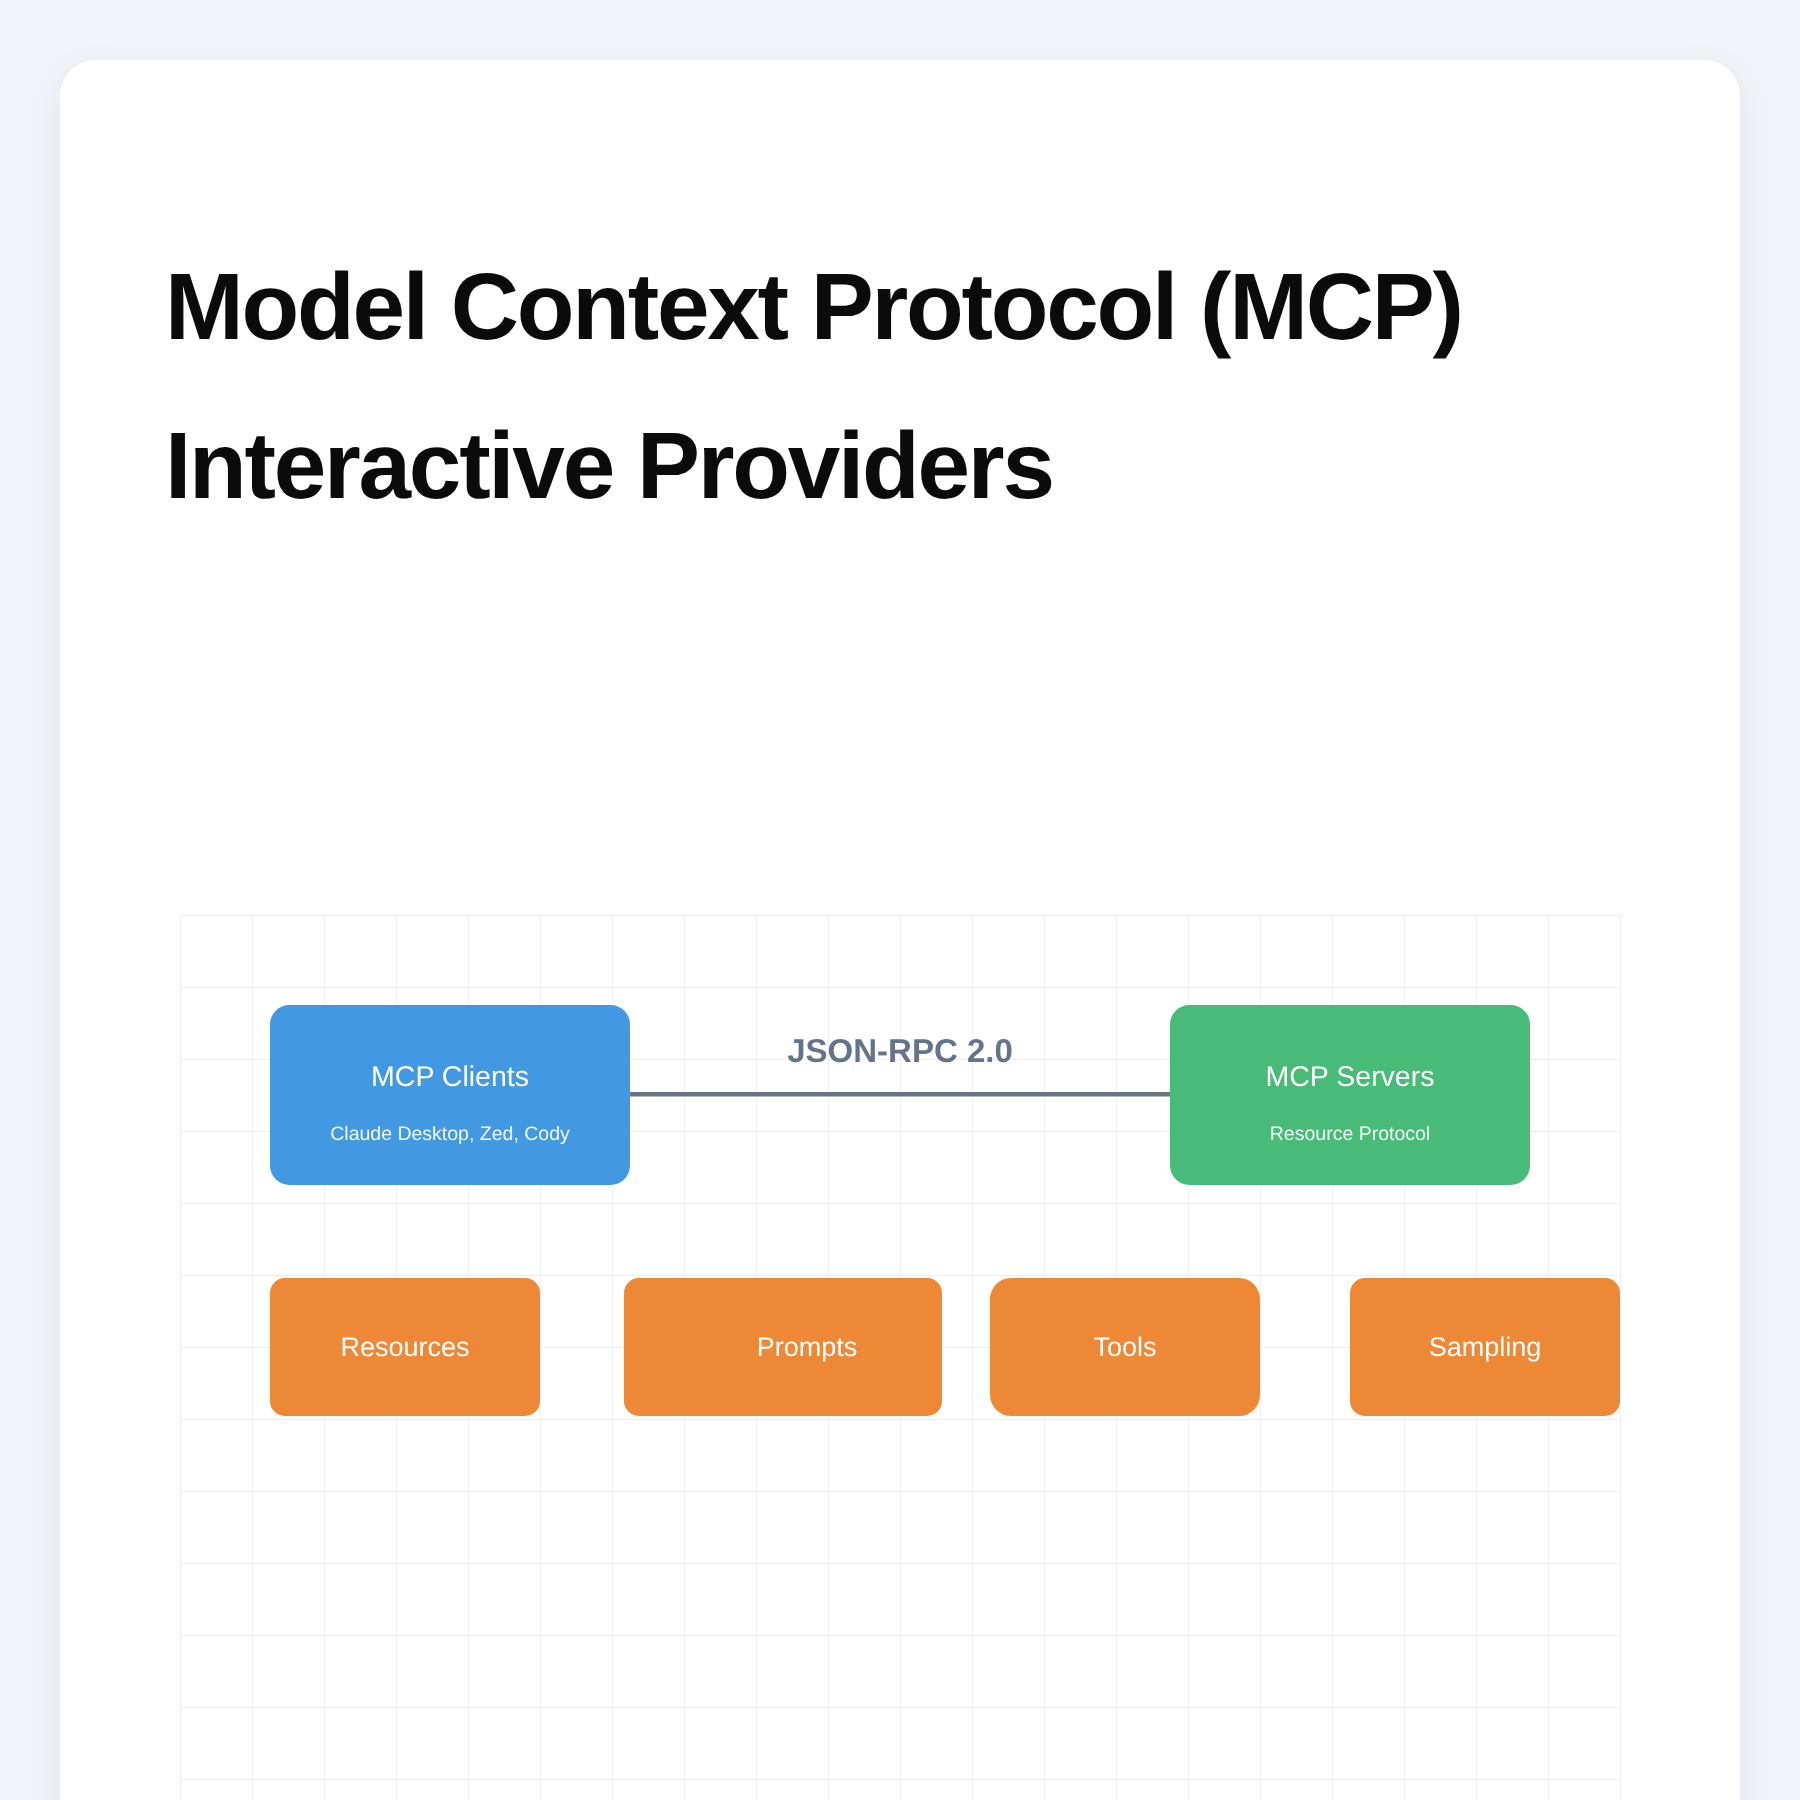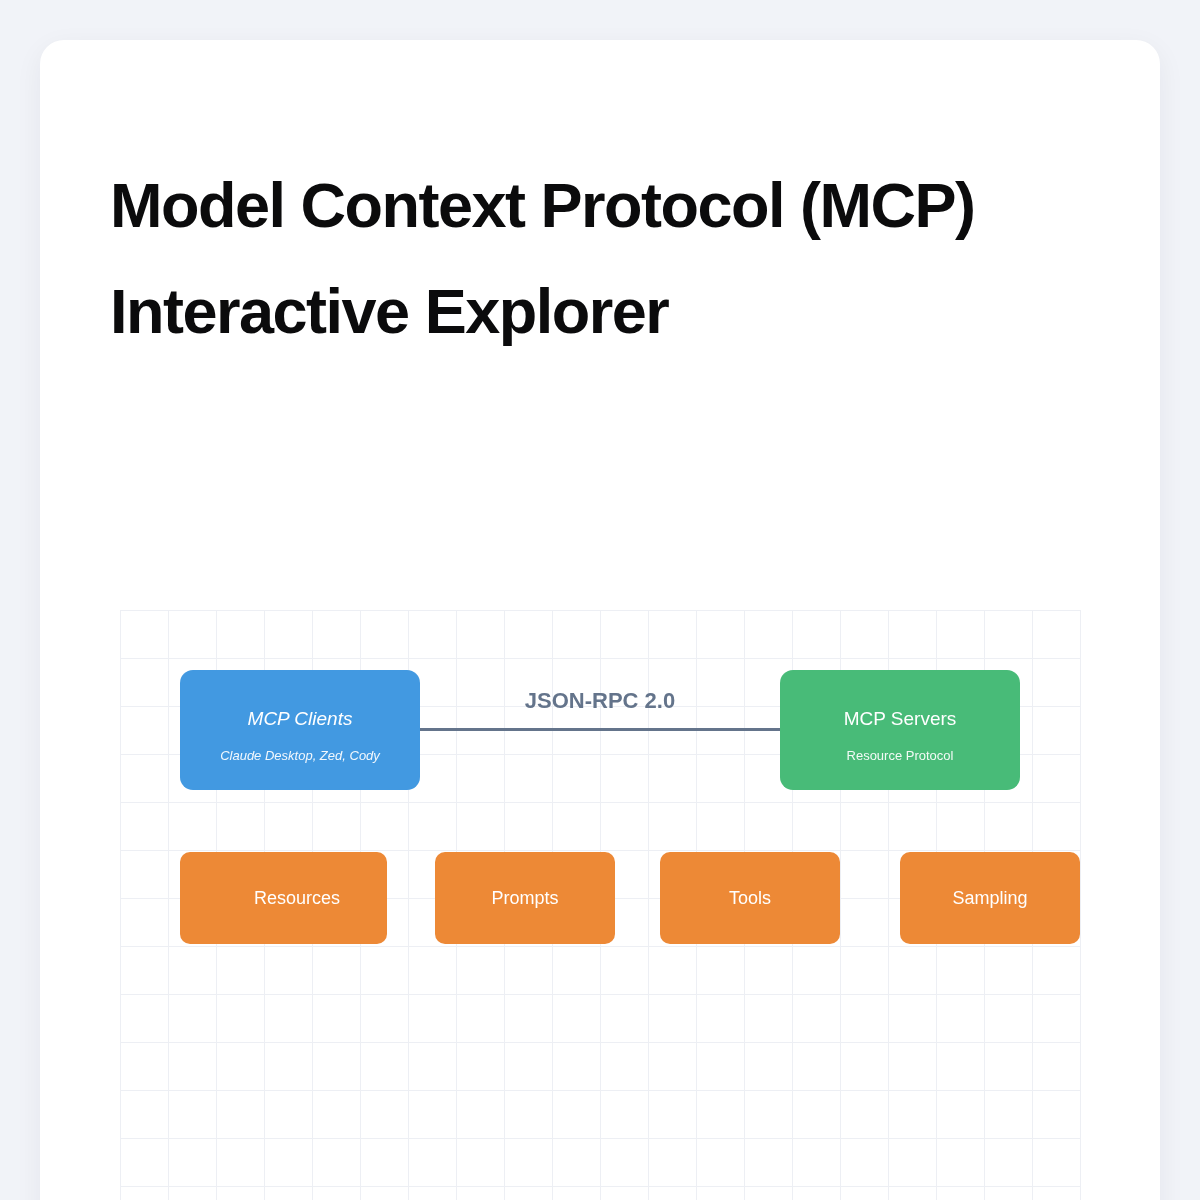--- a/index.html
+++ b/index.html
@@ -57,21 +57,21 @@
     border-radius: 13px;
     display: flex;
     flex-direction: column;
     align-items: center;
     justify-content: center;
     padding-top: 12px;
     box-sizing: border-box;
     color: #ffffff;
     cursor: pointer;
   }
-  .node-clients { left: 60px; top: 60px; background: #4299e1; font-style: italic; }
+  .node-clients { left: 60px; top: 60px; background: #4299e1; }
   .node-servers { left: 660px; top: 60px; background: #48bb78; }
 
   .node-title {
     font-size: 19px;
     font-weight: 500;
     line-height: 26px;
     color: #ffffff;
   }
   .node-sub {
     font-size: 13px;
@@ -107,51 +107,51 @@
     border-radius: 10px;
     background: #ed8936;
     display: flex;
     align-items: center;
     justify-content: center;
     color: #ffffff;
     font-size: 18px;
     cursor: pointer;
   }
   .cap-0 { left: 60px; }
-  .cap-1 { left: 315px; }
+  .cap-1 { left: 296px; padding-left: 32px; }
   .cap-2 { left: 540px; }
   .cap-3 { left: 780px; }
 </style>
 </head>
 <body>
 
 <div class="card">
 
   <h1 class="page-title">
     <span class="title-line">Model Context Protocol (MCP)</span>
-    <span class="title-line">Interactive Explorer</span>
+    <span class="title-line">Interactive Providers</span>
   </h1>
 
   <div class="canvas">
 
     <div class="edge-line"></div>
     <div class="edge-label">JSON-RPC 2.0</div>
 
     <div class="node node-clients" style="background: rgb(66, 153, 225);">
       <div class="node-title">MCP Clients</div>
       <div class="node-sub">Claude Desktop, Zed, Cody</div>
     </div>
 
     <div class="node node-servers" style="background: rgb(72, 187, 120); justify-content: center;">
       <div class="node-title">MCP Servers</div>
       <div class="node-sub">Resource Protocol</div>
     </div>
 
-    <div class="capability cap-0" style="background: rgb(237, 137, 54); padding-left: 27px;">Resources</div>
+    <div class="capability cap-0" style="background: rgb(237, 137, 54);">Resources</div>
 
     <div class="capability cap-1" style="background: rgb(237, 137, 54);">Prompts</div>
 
-    <div class="capability cap-2" style="background: rgb(237, 137, 54);">Tools</div>
+    <div class="capability cap-2" style="background: rgb(237, 137, 54); border-radius: 14px;">Tools</div>
 
     <div class="capability cap-3" style="background: rgb(237, 137, 54);">Sampling</div>
 
   </div>
 </div>
 
 </body></html>

